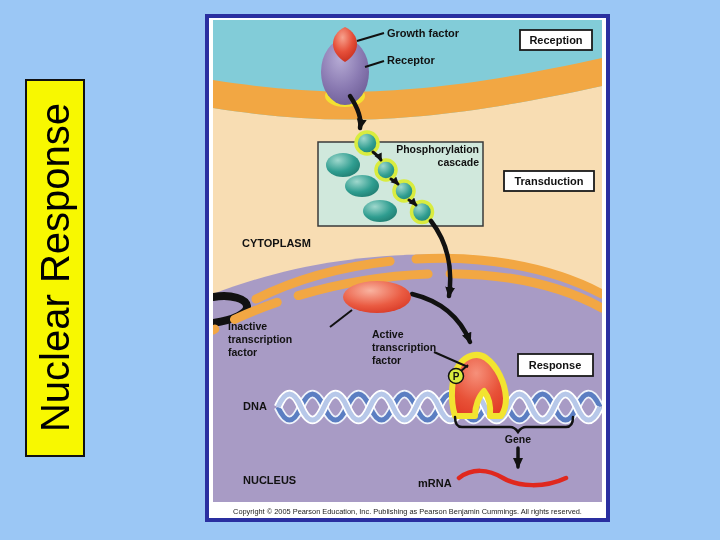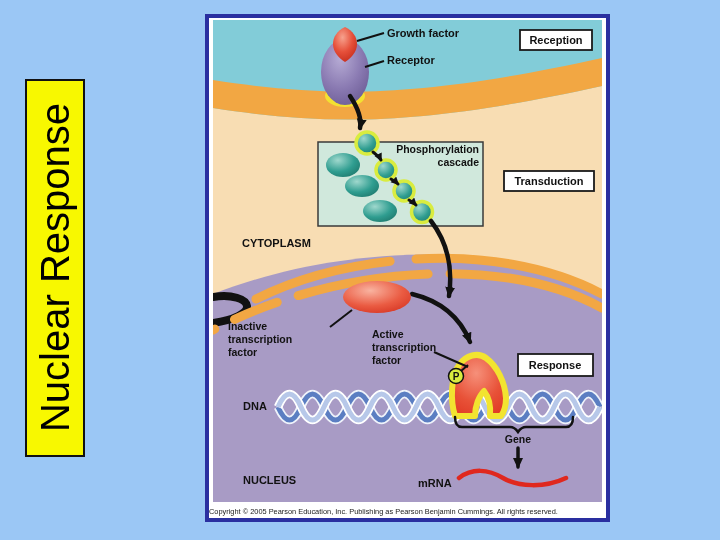--- a/index.html
+++ b/index.html
@@ -16,21 +16,21 @@
   .side-label span{
     writing-mode:vertical-rl;transform:rotate(180deg);
     font-size:40px;color:#000;white-space:nowrap;line-height:1;
   }
   .panel{
     position:absolute;left:205px;top:14px;width:397px;height:500px;
     background:#ffffff;border:4px solid #2a2fa0;box-sizing:content-box;
   }
   .panel svg{position:absolute;left:4px;top:2px;display:block;}
   .copyright{
-    position:absolute;left:0;right:0;bottom:2px;text-align:left;
+    position:absolute;left:0;right:0;bottom:2px;text-align:center;
     font-size:7.4px;color:#222;white-space:nowrap;
   }
   text{font-family:"Liberation Sans",sans-serif;}
   .lbl{font-weight:bold;font-size:11px;fill:#111;}
   .lbl-s{font-weight:bold;font-size:10.5px;fill:#111;}
   .stage-text{font-weight:bold;font-size:11px;fill:#111;}
   .ptr{stroke:#111;stroke-width:2;fill:none;}
   .arrow{stroke:#111;fill:none;stroke-linecap:round;}
 </style>
 </head>

